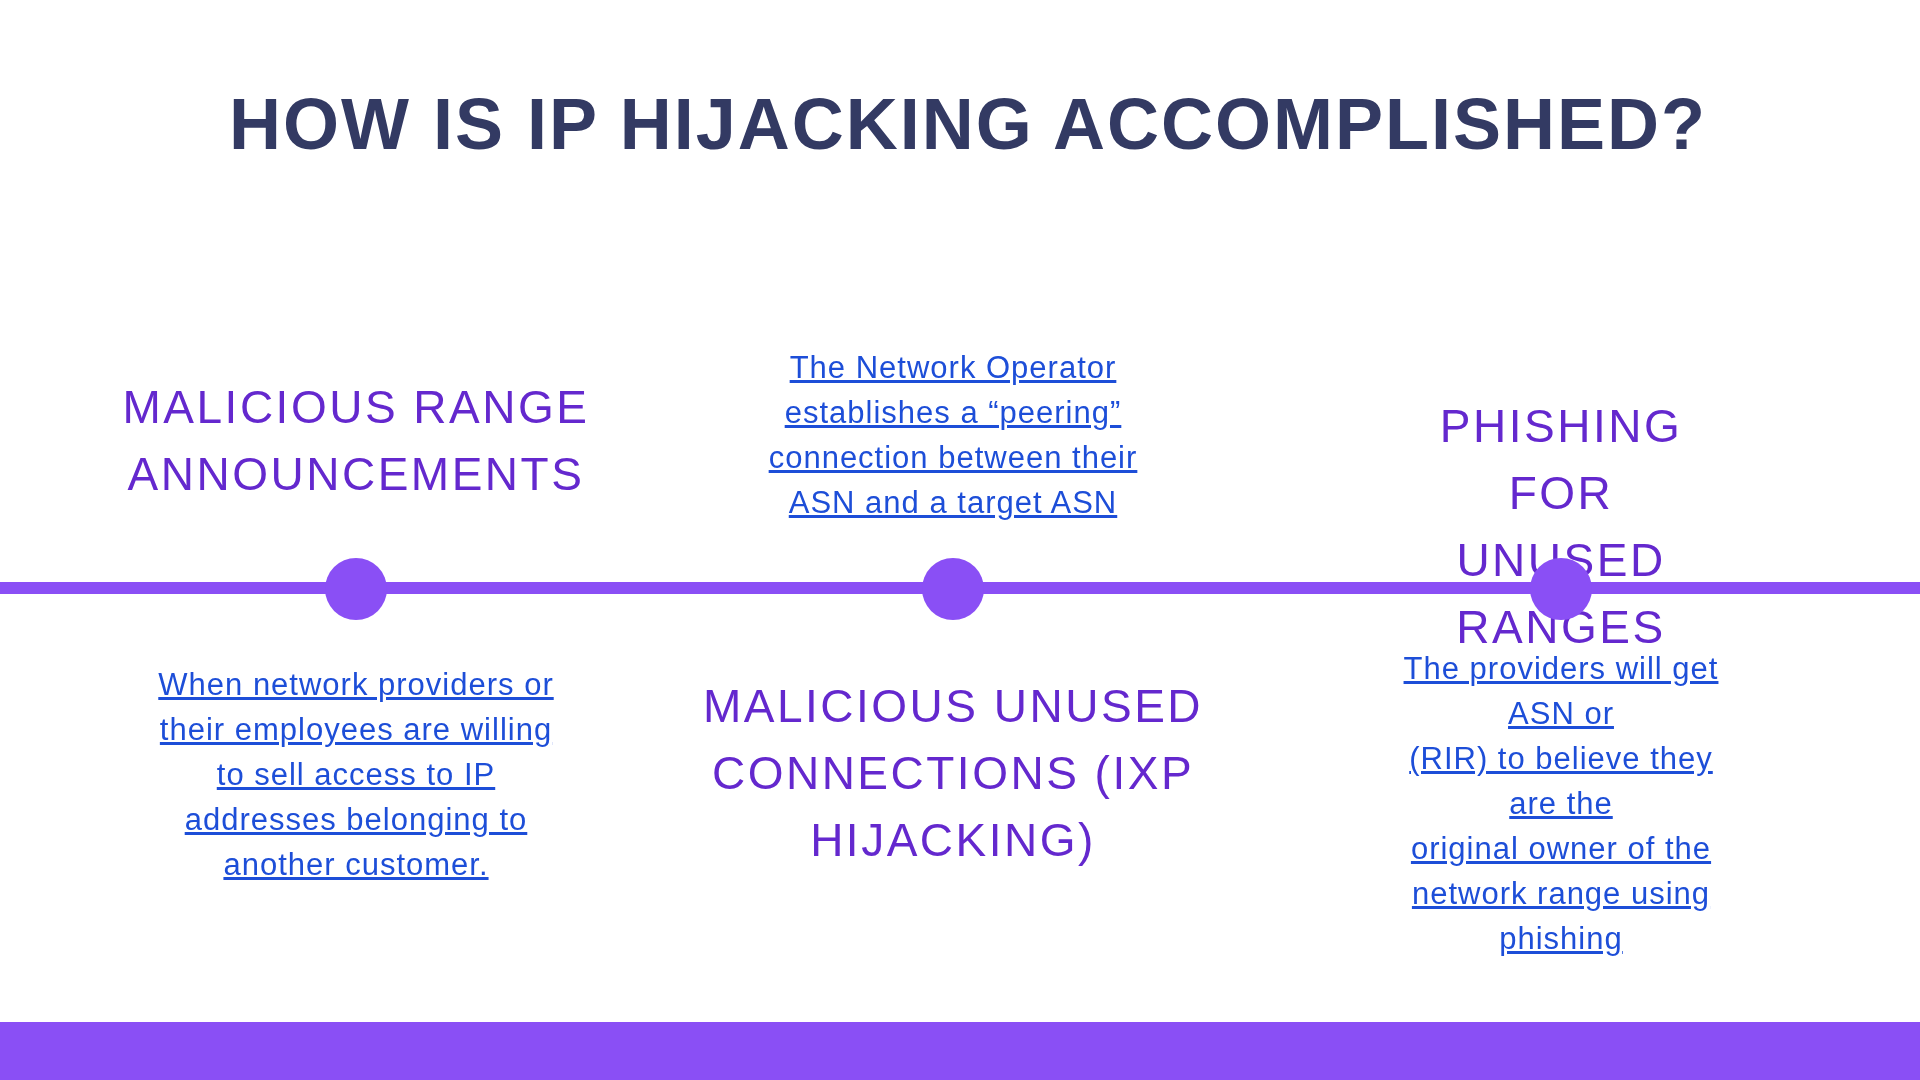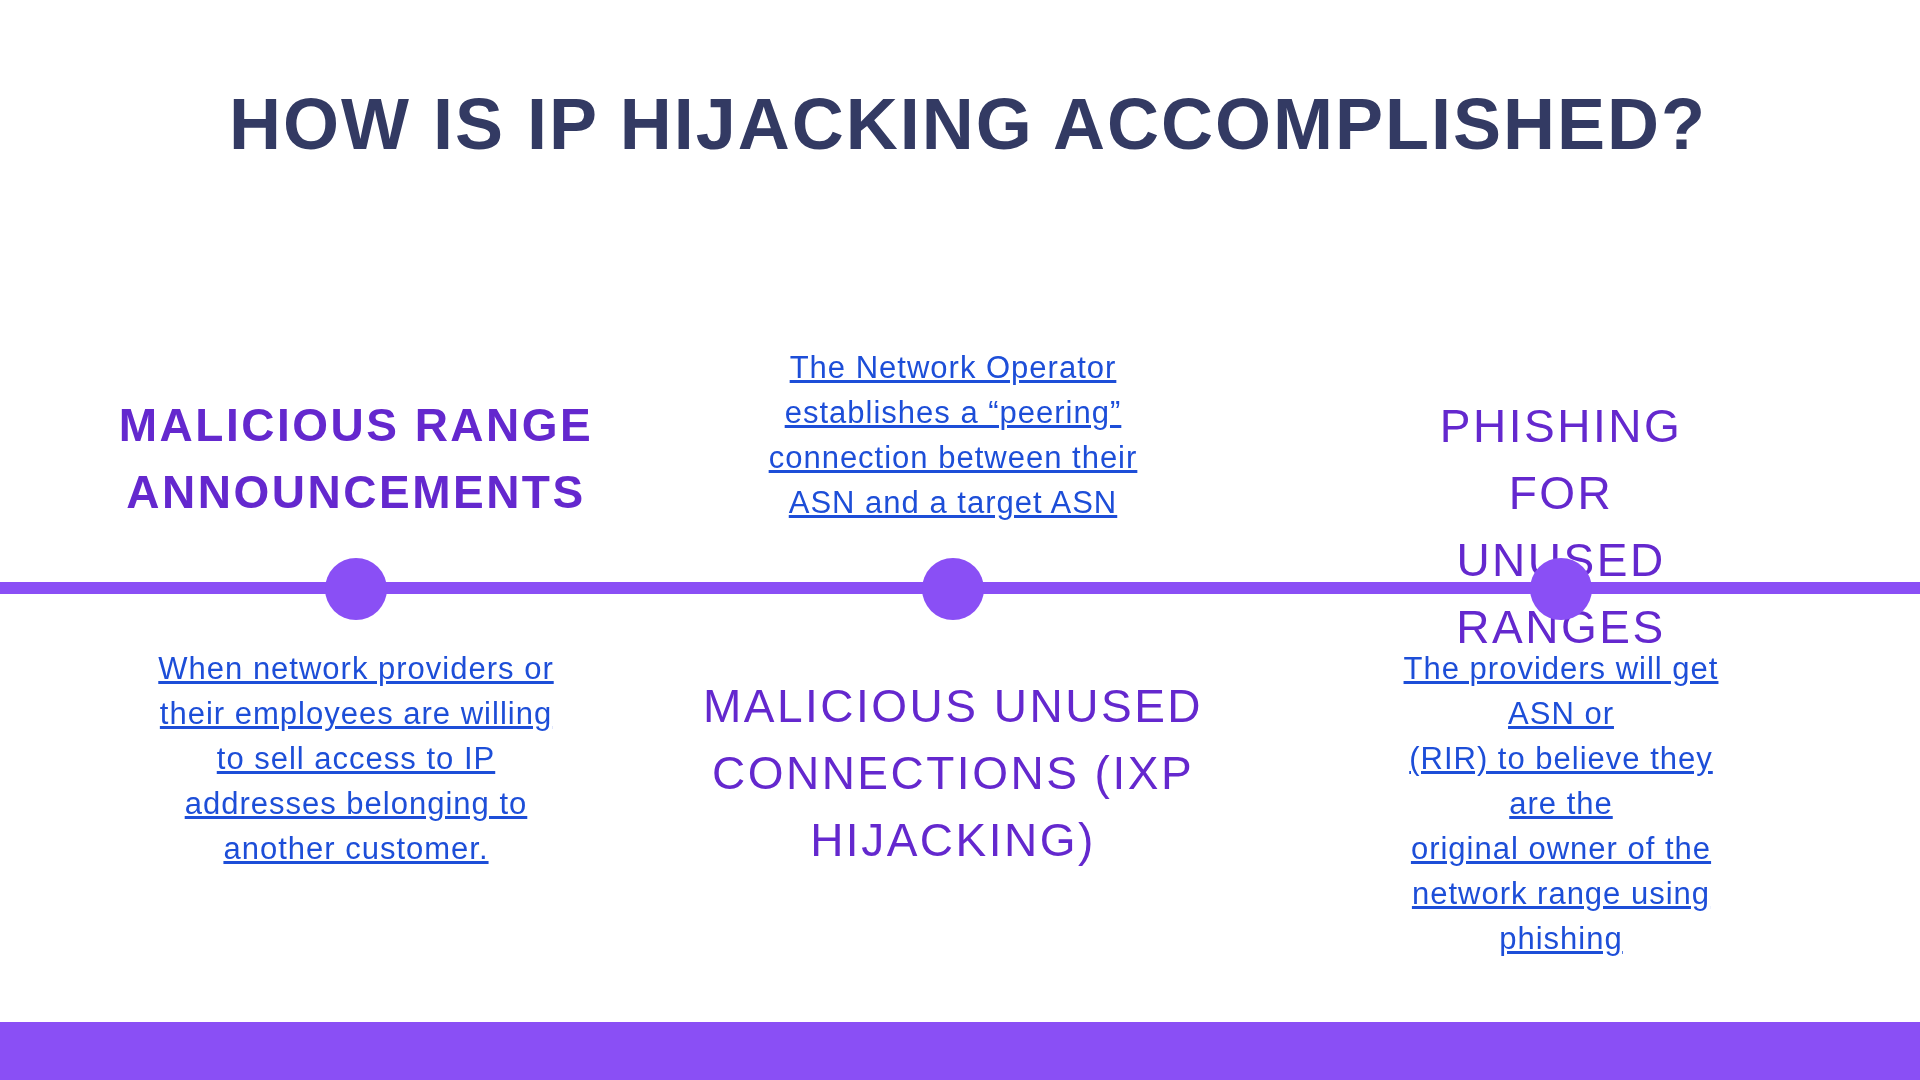--- a/index.html
+++ b/index.html
@@ -42,24 +42,24 @@
     transform: translateX(-50%);
     text-align: center;
     white-space: pre-line;
     font-size: 31px;
     font-weight: 400;
     letter-spacing: 1px;
     line-height: 45px;
     color: #1d4ed8;
     text-decoration: underline;
   }
-  .h-col1 { left: 356px;  top: 392px; font-weight: bold; }
+  .h-col1 { left: 356px;  top: 374px; }
   .d-col2 { left: 953px;  top: 345px; }
   .h-col3 { left: 1561px; top: 393px; text-align: center; }
-  .d-col1 { left: 356px;  top: 646px; }
+  .d-col1 { left: 356px;  top: 662px; }
   .h-col2 { left: 953px;  top: 673px; }
   .d-col3 { left: 1561px; top: 646px; }
   .timeline-line {
     position: absolute;
     left: 0;
     top: 582px;
     width: 1920px;
     height: 12px;
     background: #8A4FF5;
   }

